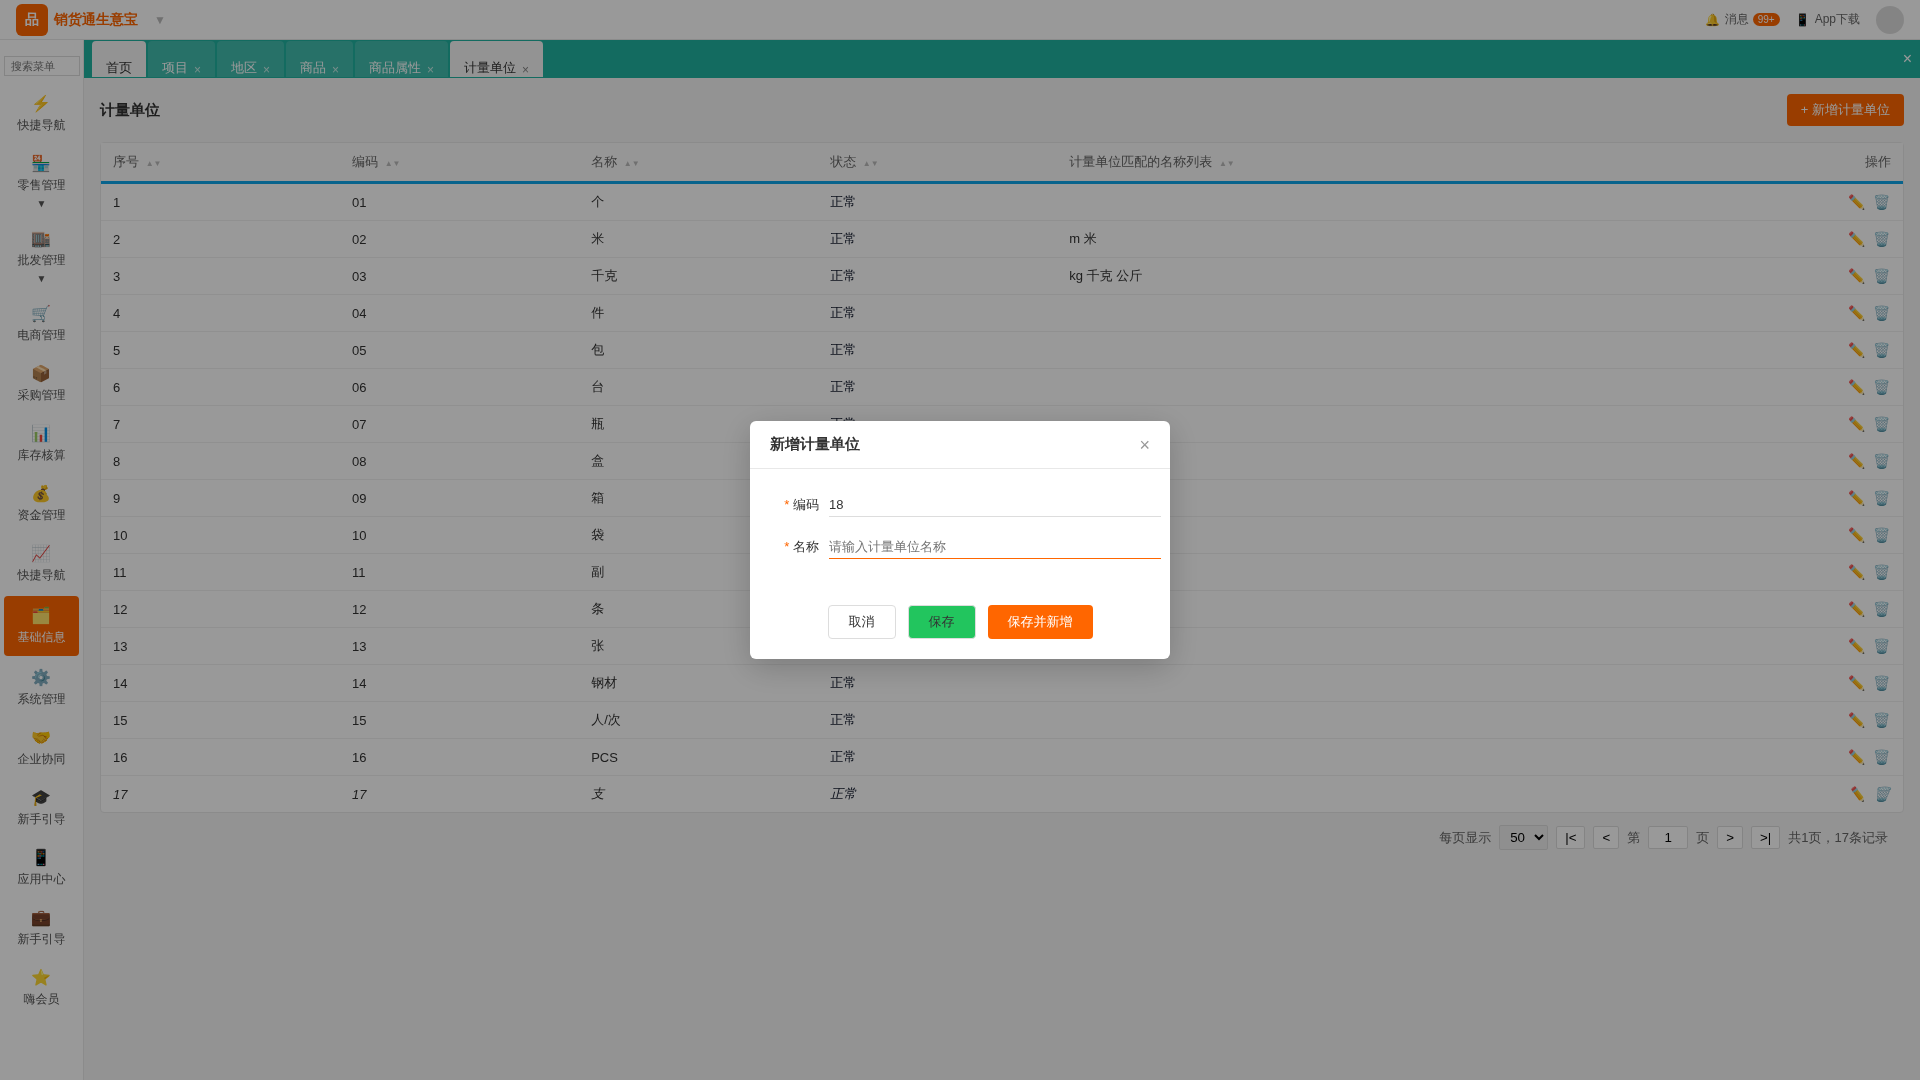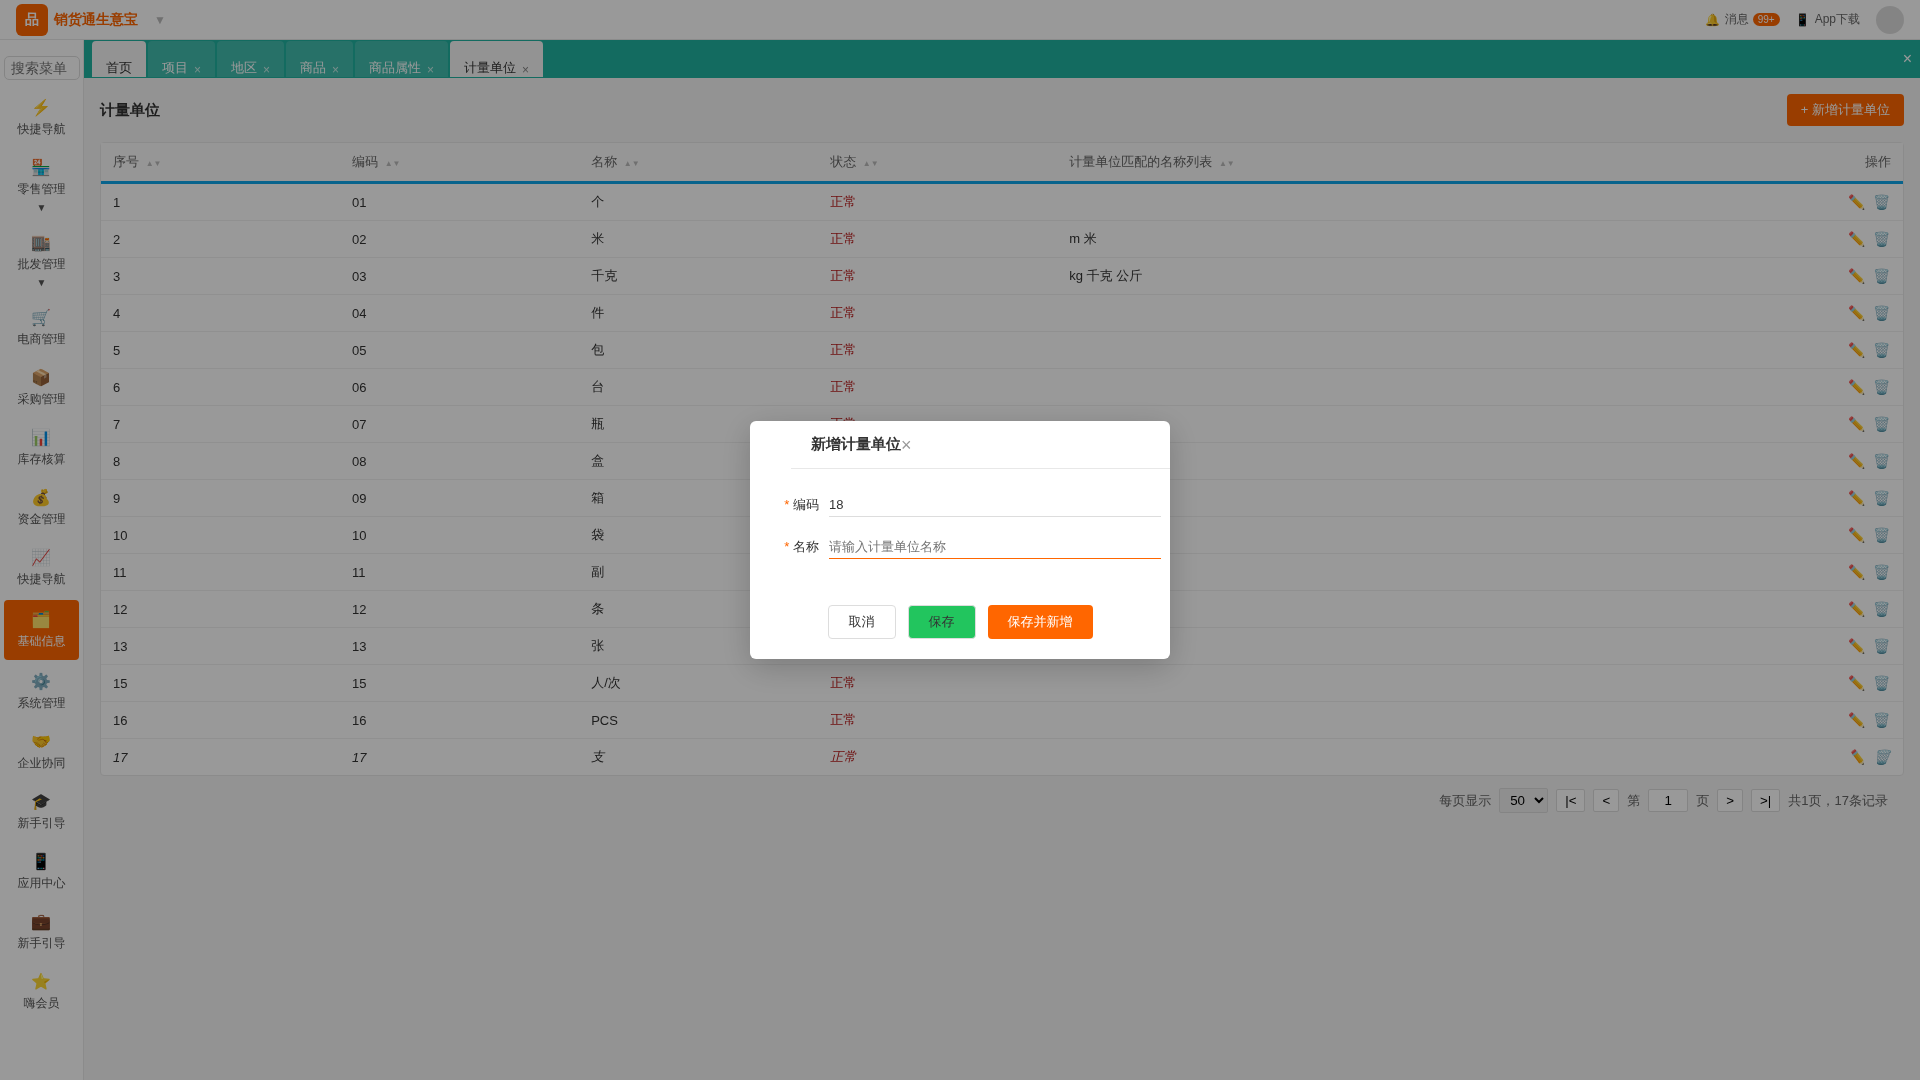--- a/index.html
+++ b/index.html
@@ -18,21 +18,21 @@
 
     
     .layout { display: flex; height: calc(1080px - 40px); }
 
     
     .sidebar { width: 84px; background: #fff; border-right: 1px solid #e8e8e8; display: flex; flex-direction: column; padding-top: 8px; }
     .sidebar-item { padding: 10px 0; text-align: center; cursor: pointer; font-size: 12px; color: #555; display: flex; flex-direction: column; align-items: center; gap: 4px; }
     .sidebar-item.active { background: #f60; color: #fff; border-radius: 4px; margin: 2px 4px; }
     .sidebar-item .s-icon { font-size: 16px; }
     .search-menu { padding: 8px 4px; }
-    .search-input-side { width: 76px; border: 1px solid #ddd; border-radius: 5px; padding: 3px 6px; font-size: 14px; outline: none; }
+    .search-input-side { width: 76px; border: 1px solid #ddd; border-radius: 0; padding: 3px 6px; font-size: 11px; outline: none; }
 
     
     .main-content { flex: 1; display: flex; flex-direction: column; overflow: hidden; }
 
     
     .tab-bar { height: 38px; background: #1aa; display: flex; align-items: center; padding: 0 8px; gap: 2px; position: relative; }
     .tab-bar { background: #20b2a0; }
     .tab { display: flex; align-items: flex-end; gap: 6px; padding: 0 14px; height: 36px; border-radius: 4px 4px 0 0; cursor: pointer; font-size: 13px; color: #fff; background: rgba(255,255,255,0.15); }
     .tab.active { background: #f5f5f5; color: #333; }
     .tab-close { font-size: 12px; color: inherit; opacity: 0.7; cursor: pointer; }
@@ -44,36 +44,36 @@
     .page-title { font-size: 15px; font-weight: bold; color: #333; }
     .add-btn { background: #f60; color: #fff; border: none; border-radius: 4px; padding: 7px 14px; font-size: 13px; cursor: pointer; }
 
     
     .table-wrap { background: #fff; border-radius: 4px; border: 1px solid #e8e8e8; }
     table { width: 100%; border-collapse: collapse; }
     thead tr { background: #fafafa; }
     th { padding: 10px 12px; text-align: left; font-size: 13px; color: #666; border-bottom: 3px solid #0ea5e9; font-weight: normal; white-space: nowrap; }
     td { padding: 9px 12px; font-size: 13px; color: #333; border-bottom: 1px solid #f0f0f0; }
     tr:last-child td { border-bottom: none; font-style: italic; }
-    .status-normal { color: #b91c1c; }
+    .status-normal { color: #0f172a; }
     .action-btns { display: flex; gap: 8px; align-items: center; }
     .action-icon { color: #aaa; cursor: pointer; font-size: 14px; }
 
     
     .pagination { display: flex; align-items: center; justify-content: flex-end; padding: 12px 16px; gap: 8px; font-size: 13px; color: #666; }
     .pagination-btn { border: 1px solid #ddd; background: #fff; padding: 3px 8px; cursor: pointer; border-radius: 2px; }
     .page-input { width: 40px; border: 1px solid #ddd; border-radius: 2px; text-align: center; padding: 3px; }
     .per-page-select { border: 1px solid #ddd; border-radius: 2px; padding: 3px 6px; }
 
     
     .overlay { position: fixed; top: 0; left: 0; width: 100%; height: 100%; background: rgba(0,0,0,0.4); z-index: 100; display: flex; align-items: center; justify-content: center; }
 
     
     .dialog { background: #fff; border-radius: 6px; width: 420px; box-shadow: 0 8px 32px rgba(0,0,0,0.2); }
-    .dialog-header { display: flex; align-items: center; justify-content: flex-start; padding: 14px 20px; border-bottom: 1px solid #e8e8e8; margin-left: 41px; }
+    .dialog-header { display: flex; align-items: center; justify-content: space-between; padding: 14px 20px; border-bottom: 1px solid #e8e8e8; }
     .dialog-title { font-size: 15px; font-weight: bold; color: #333; }
     .dialog-close { cursor: pointer; font-size: 18px; color: #999; line-height: 1; }
     .dialog-body { padding: 24px 9px 16px; }
     .form-row { display: flex; align-items: center; margin-bottom: 18px; }
     .form-label { width: 60px; text-align: right; font-size: 13px; color: #333; margin-right: 10px; }
     .form-input { flex: 1; border: none; border-bottom: 1px solid #ddd; outline: none; font-size: 13px; padding: 4px 0; color: #333; }
     .dialog-footer { display: flex; justify-content: center; gap: 12px; padding: 12px 20px 20px; }
     .btn-cancel { border: 1px solid #ddd; background: #fff; color: #333; border-radius: 4px; padding: 7px 20px; cursor: pointer; font-size: 13px; }
     .btn-save { border: 1px solid #ddd; background: #22c55e; color: #333; border-radius: 4px; padding: 7px 20px; cursor: pointer; font-size: 13px; }
     .btn-save-new { background: #f60; color: #fff; border: none; border-radius: 4px; padding: 7px 20px; cursor: pointer; font-size: 13px; }
@@ -401,20 +401,33 @@
     <td><span class="status-normal">正常</span></td>
     <td></td>
     <td style="text-align:right;">
       <div class="action-btns" style="justify-content:flex-end;">
         <span class="action-icon" title="编辑">✏️</span>
         <span class="action-icon" title="删除">🗑️</span>
       </div>
     </td>
   </tr>
               <tr>
+    <td>14</td>
+    <td>14</td>
+    <td>钢材</td>
+    <td><span class="status-normal">正常</span></td>
+    <td></td>
+    <td style="text-align:right;">
+      <div class="action-btns" style="justify-content:flex-end;">
+        <span class="action-icon" title="编辑">✏️</span>
+        <span class="action-icon" title="删除">🗑️</span>
+      </div>
+    </td>
+  </tr>
+              <tr>
     <td>15</td>
     <td>15</td>
     <td>人/次</td>
     <td><span class="status-normal">正常</span></td>
     <td></td>
     <td style="text-align:right;">
       <div class="action-btns" style="justify-content:flex-end;">
         <span class="action-icon" title="编辑">✏️</span>
         <span class="action-icon" title="删除">🗑️</span>
       </div>

